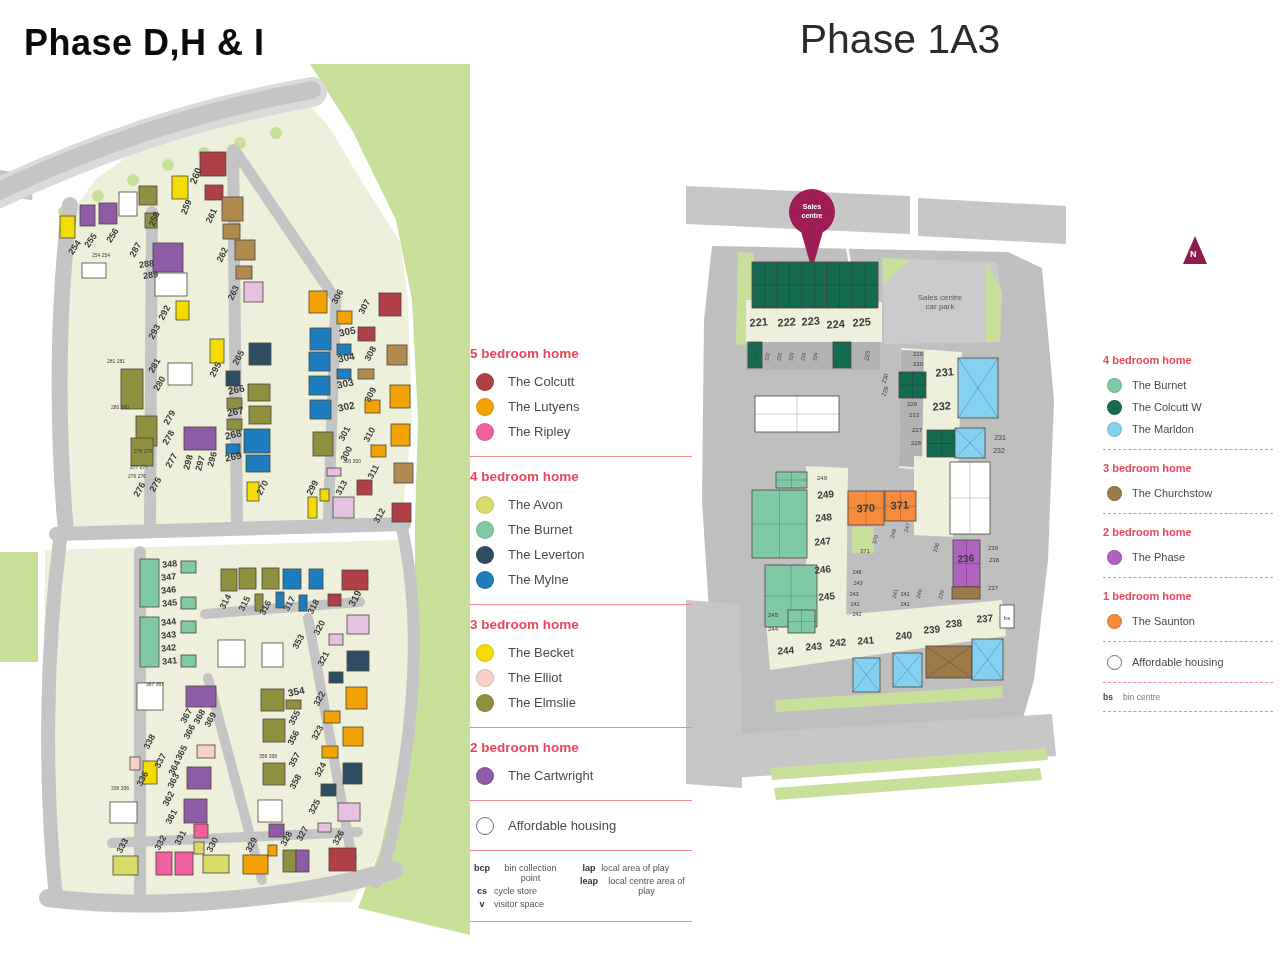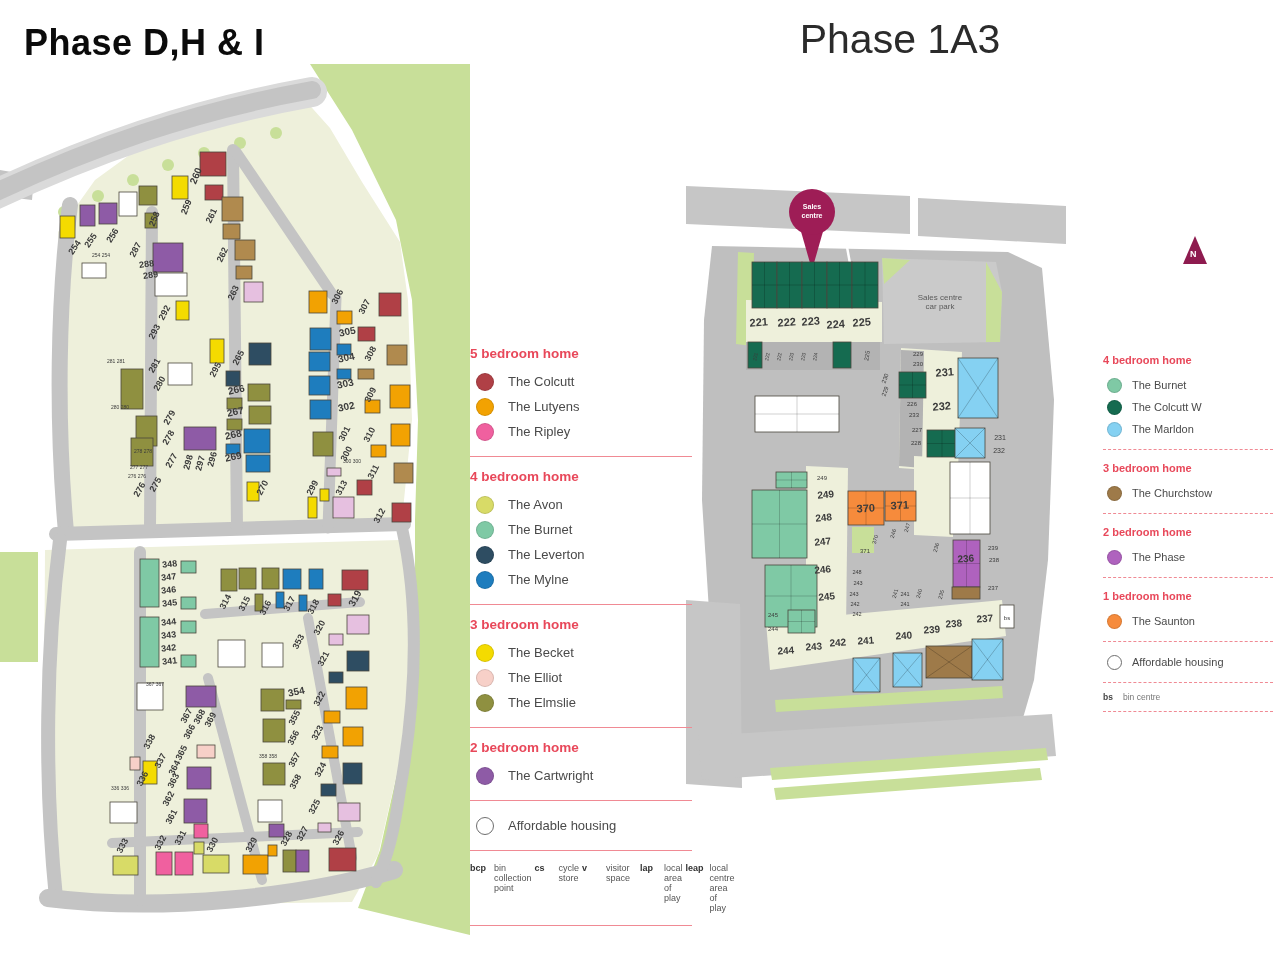--- a/index.html
+++ b/index.html
@@ -23,21 +23,21 @@
   .legend.main .lg-swatch{width:16px;height:16px;margin:0 14px 0 6px;}
   .legend.main .lg-label{font-size:13px;}
   .legend.small{left:1103px;top:342px;width:170px;}
   .legend.small .lg-header{font-size:11px;}
   .legend.small .lg-row{height:22px;}
   .legend.small .lg-swatch{width:13px;height:13px;margin:0 10px 0 4px;}
   .legend.small .lg-label{font-size:11px;}
   .legend.small .lg-div{border-top:1px dashed #F08A94;margin:9px 0;}
   .abbr{display:flex;gap:10px;font-size:9px;color:#555;}
   .abbr .k{font-weight:bold;color:#333;display:inline-block;min-width:24px;}
-  .abbr .col{display:flex;flex-direction:row;gap:3px;}
+  .abbr .col{display:flex;flex-direction:column;gap:3px;text-align:center;}
   .abbr .col .it{display:flex;}
   .abbr .col .v{max-width:92px;}
   .abbr-s{font-size:8.5px;color:#777;}
   .abbr-s .k{font-weight:bold;color:#444;display:inline-block;min-width:20px;}
   
   .north{position:absolute;left:1183px;top:236px;width:26px;height:32px;}
   .north .tri{width:0;height:0;border-left:12px solid transparent;border-right:12px solid transparent;border-bottom:28px solid #8E1B4F;}
   .north .n{position:absolute;left:7px;top:13px;color:#fff;font-size:9px;font-weight:bold;}
 </style>
 </head>

